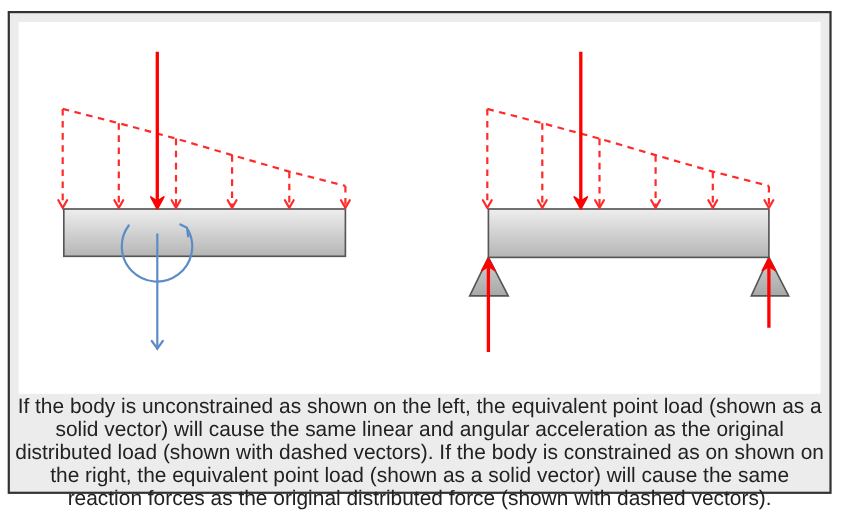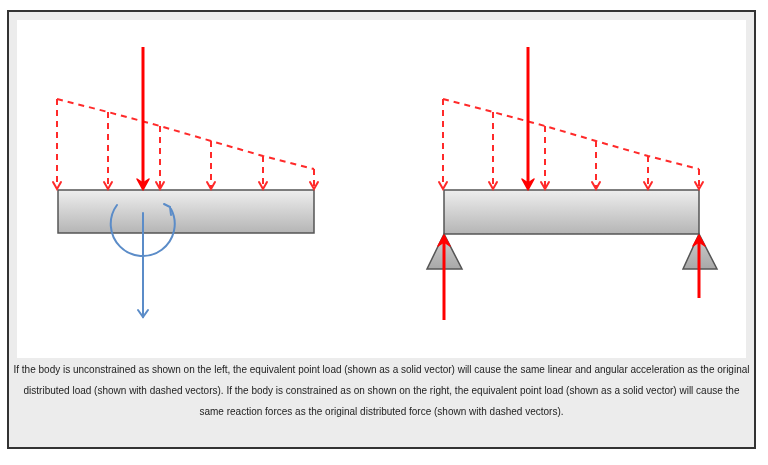--- a/index.html
+++ b/index.html
@@ -11,21 +11,21 @@
     position: absolute; left: 7px; top: 10px; width: 745px; height: 435px;
     background: #ececec; border: 2px solid #333333; box-sizing: content-box;
   }
   .panel {
     position: absolute; left: 8px; top: 8px; width: 729px; height: 338px;
     background: #ffffff;
   }
   .panel svg { position: absolute; left: 0; top: 0; }
   .caption {
     position: absolute; left: 4px; top: 345px; width: 737px; height: 86px;
-    text-align: center; color: #222222; font-size: 10px; line-height: 21px;
+    text-align: center; color: #222222; font-size: 19px; line-height: 21px;
     padding-top: 2px;
   }
 </style>
 </head>
 <body>
 
 <div class="frame">
   <div class="panel">
     <svg width="729" height="338" viewBox="16 19 729 338" xmlns="http://www.w3.org/2000/svg">
       <defs>

